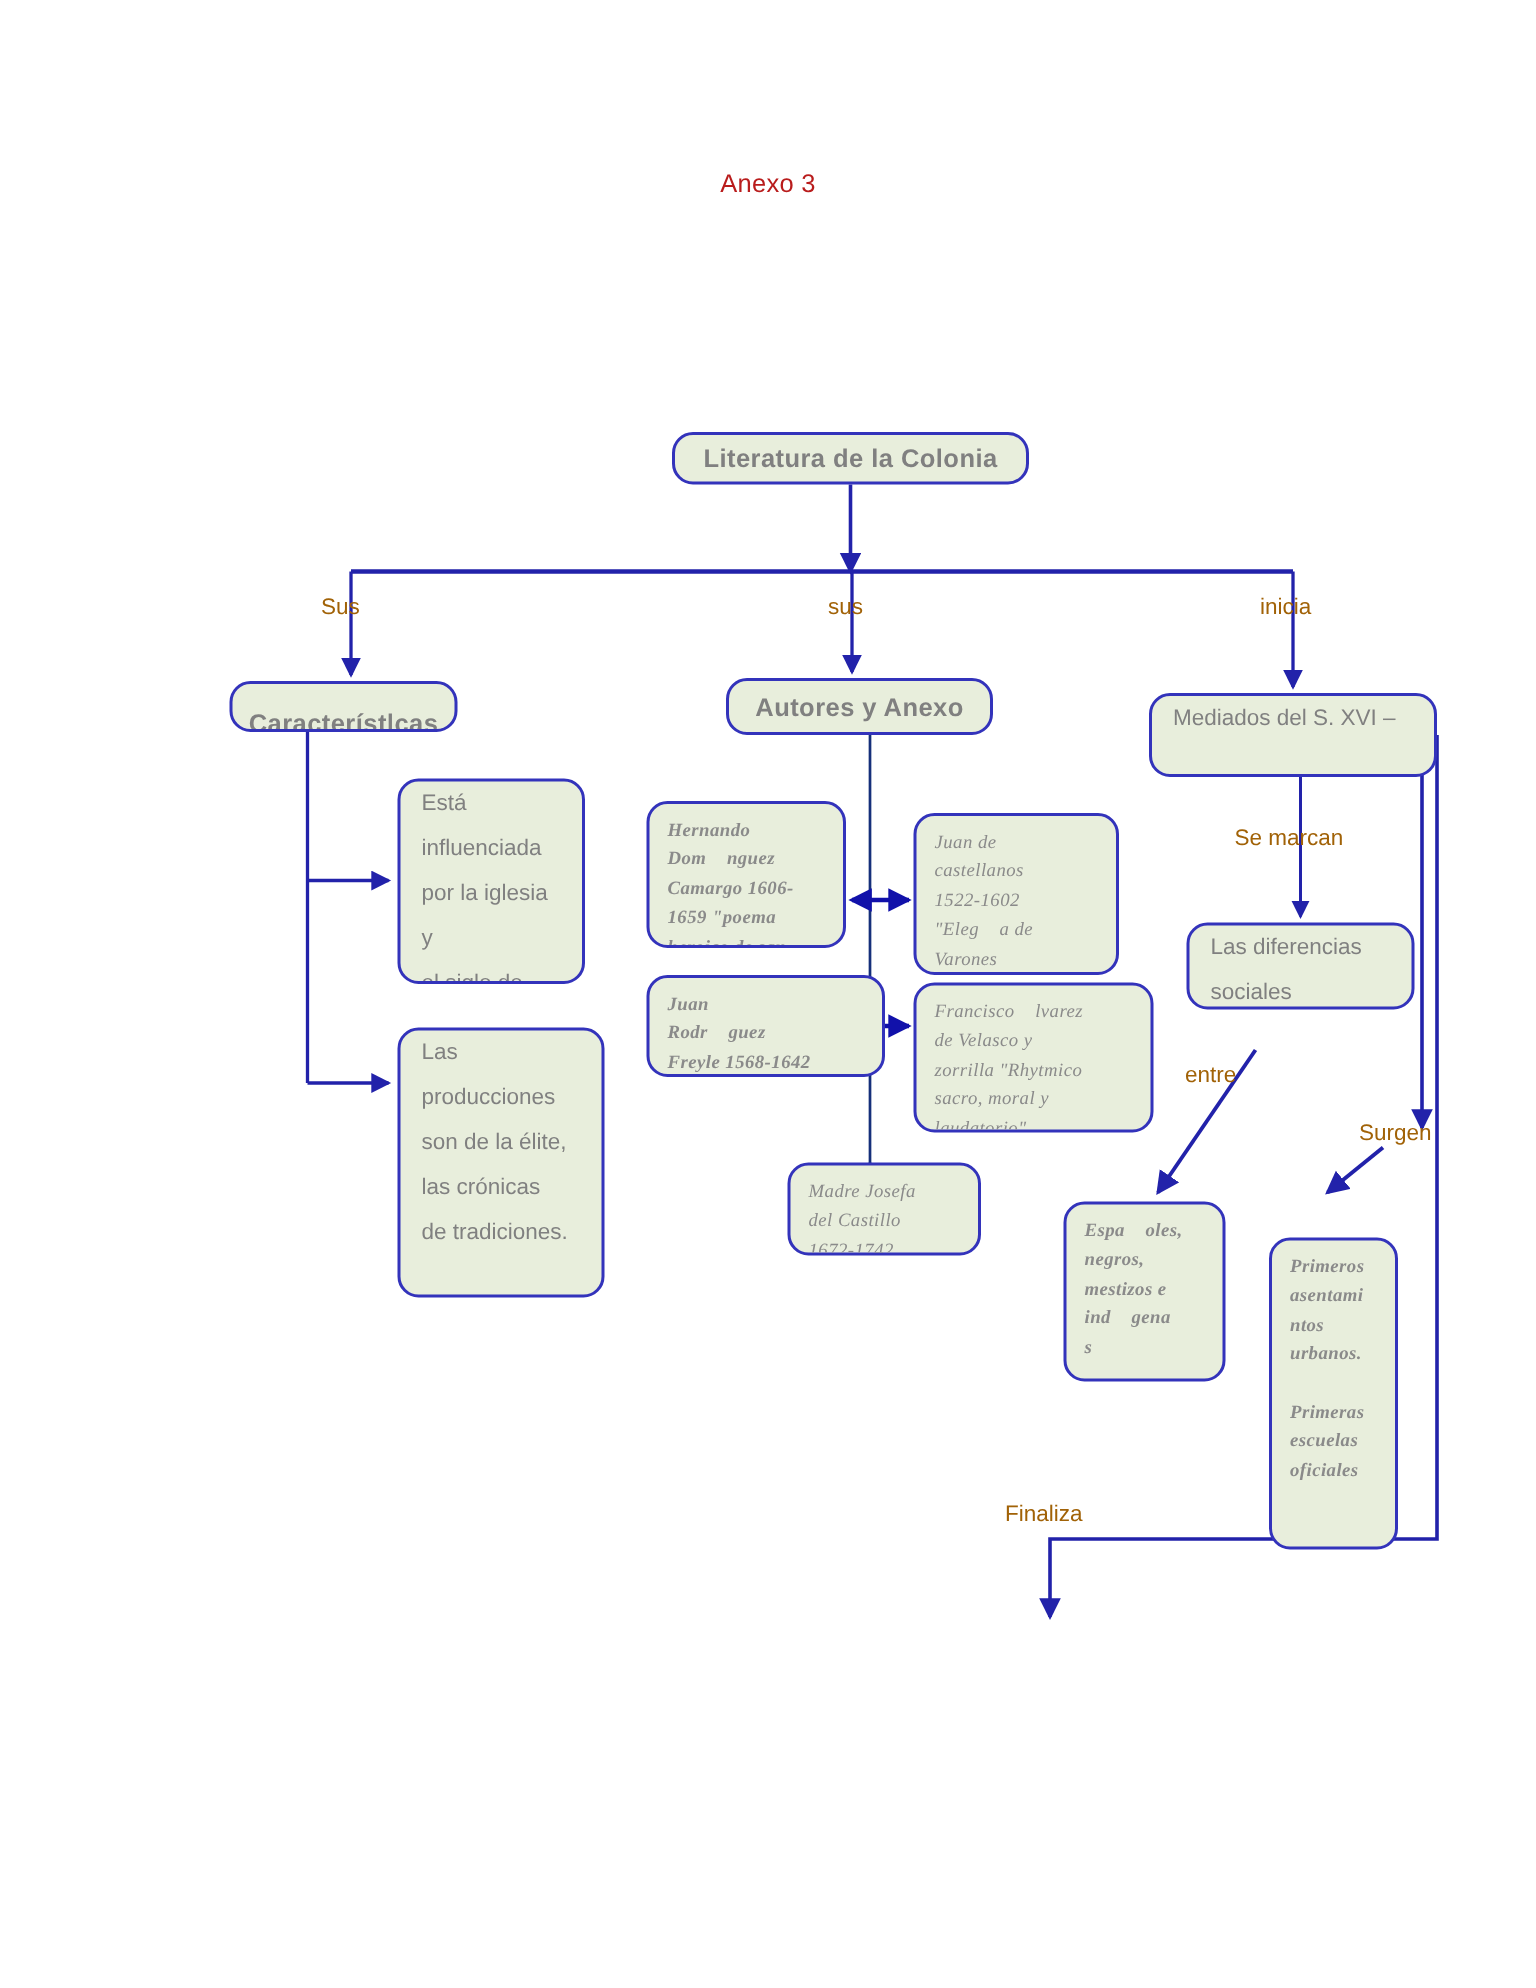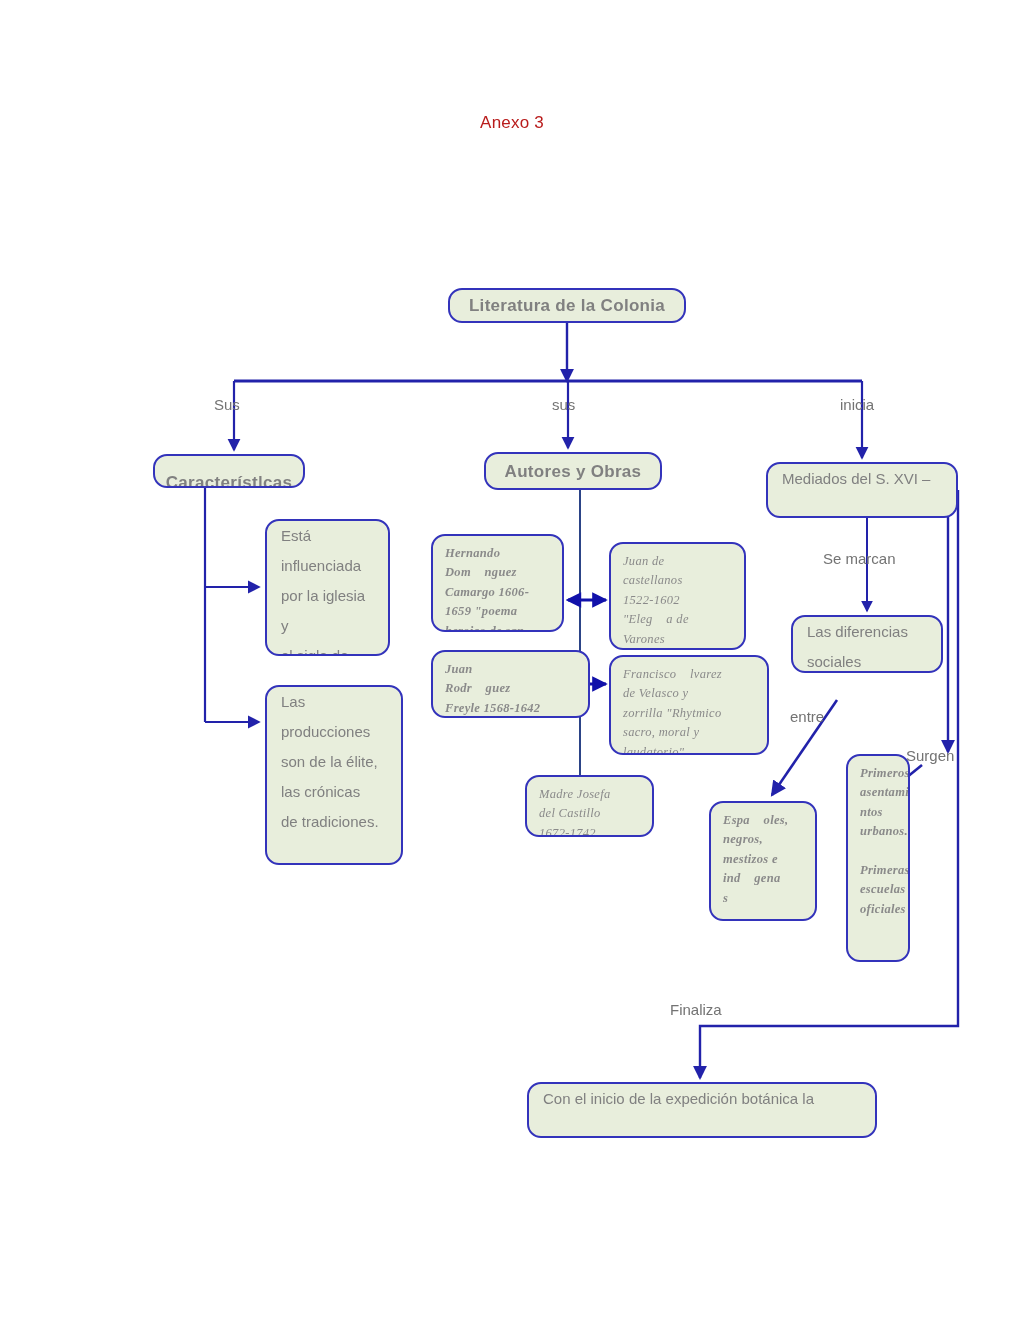--- a/index.html
+++ b/index.html
@@ -73,21 +73,21 @@
     padding: 8px 12px;
     letter-spacing: 0.3px;
     color: #8a8a8a;
   }
   .n-serif.bolded {
     font-weight: bold;
   }
   .edge-label {
     position: absolute;
     font-size: 15px;
-    color: #737373;
+    color: #a16207;
     white-space: nowrap;
     text-align: right;
   }
   
   #node-root        { left:448px; top:288px;  width:238px; height:35px;  }
   #node-root .txt   { margin-top:7px; }
   #node-caracteristicas      { left:153px; top:454px; width:152px; height:34px; }
   #node-caracteristicas .txt { margin-top:18px; }
   #node-autores      { left:484px; top:452px; width:178px; height:38px; }
   #node-autores .txt { margin-top:9px; }
@@ -97,21 +97,21 @@
   #node-producciones { left:265px; top:685px; width:138px; height:180px; }
 
   #node-hernando     { left:431px; top:534px; width:133px; height:98px; }
   #node-juandecast   { left:609px; top:542px; width:137px; height:108px; }
   #node-juanrodri    { left:431px; top:650px; width:159px; height:68px; }
   #node-francisco    { left:609px; top:655px; width:160px; height:100px; }
   #node-madrejosefa  { left:525px; top:775px; width:129px; height:62px; }
 
   #node-diferencias  { left:791px; top:615px; width:152px; height:58px; }
   #node-espanoles    { left:709px; top:801px; width:108px; height:120px; }
-  #node-primeros     { left:846px; top:754px; width:64px; height:208px; }
+  #node-primeros     { left:846px; top:825px; width:86px; height:208px; }
   #node-final        { left:527px; top:1082px; width:350px; height:56px; }
 </style>
 </head>
 <body>
 
 <div id="page">
 
   <div id="doc-title">Anexo 3</div>
 
   <svg class="edges" viewBox="0 0 1024 1325">
@@ -189,21 +189,21 @@
 
   <div class="node n-head" id="node-root">
     <span class="txt">Literatura de la Colonia</span>
   </div>
 
   <div class="node n-head" id="node-caracteristicas">
     <span class="txt">Característ|cas</span>
   </div>
 
   <div class="node n-head" id="node-autores">
-    <span class="txt">Autores y Obras</span>
+    <span class="txt">Autores y Anexo</span>
   </div>
 
   <div class="node n-plain" id="node-mediados">
     <span class="txt">Mediados del S. XVI –</span>
   </div>
 
   <div class="node n-plain" id="node-influenciada">
     <span class="txt">Está
 influenciada
 por la iglesia y
@@ -272,23 +272,20 @@
     <span class="txt">Primeros
 asentami
 ntos
 urbanos.
 
 Primeras
 escuelas
 oficiales</span>
   </div>
 
-  <div class="node n-plain" id="node-final">
-    <span class="txt">Con el inicio de la expedición botánica la</span>
-  </div>
 
   <div class="edge-label" style="left:214px; top:396px;">Sus</div>
   <div class="edge-label" style="left:552px; top:396px;">sus</div>
   <div class="edge-label" style="left:840px; top:396px;">inicia</div>
   <div class="edge-label" style="left:823px; top:550px;">Se marcan</div>
   <div class="edge-label" style="left:790px; top:708px;">entre</div>
   <div class="edge-label" style="left:906px; top:747px;">Surgen</div>
   <div class="edge-label" style="left:670px; top:1001px;">Finaliza</div>
 
 </div>

